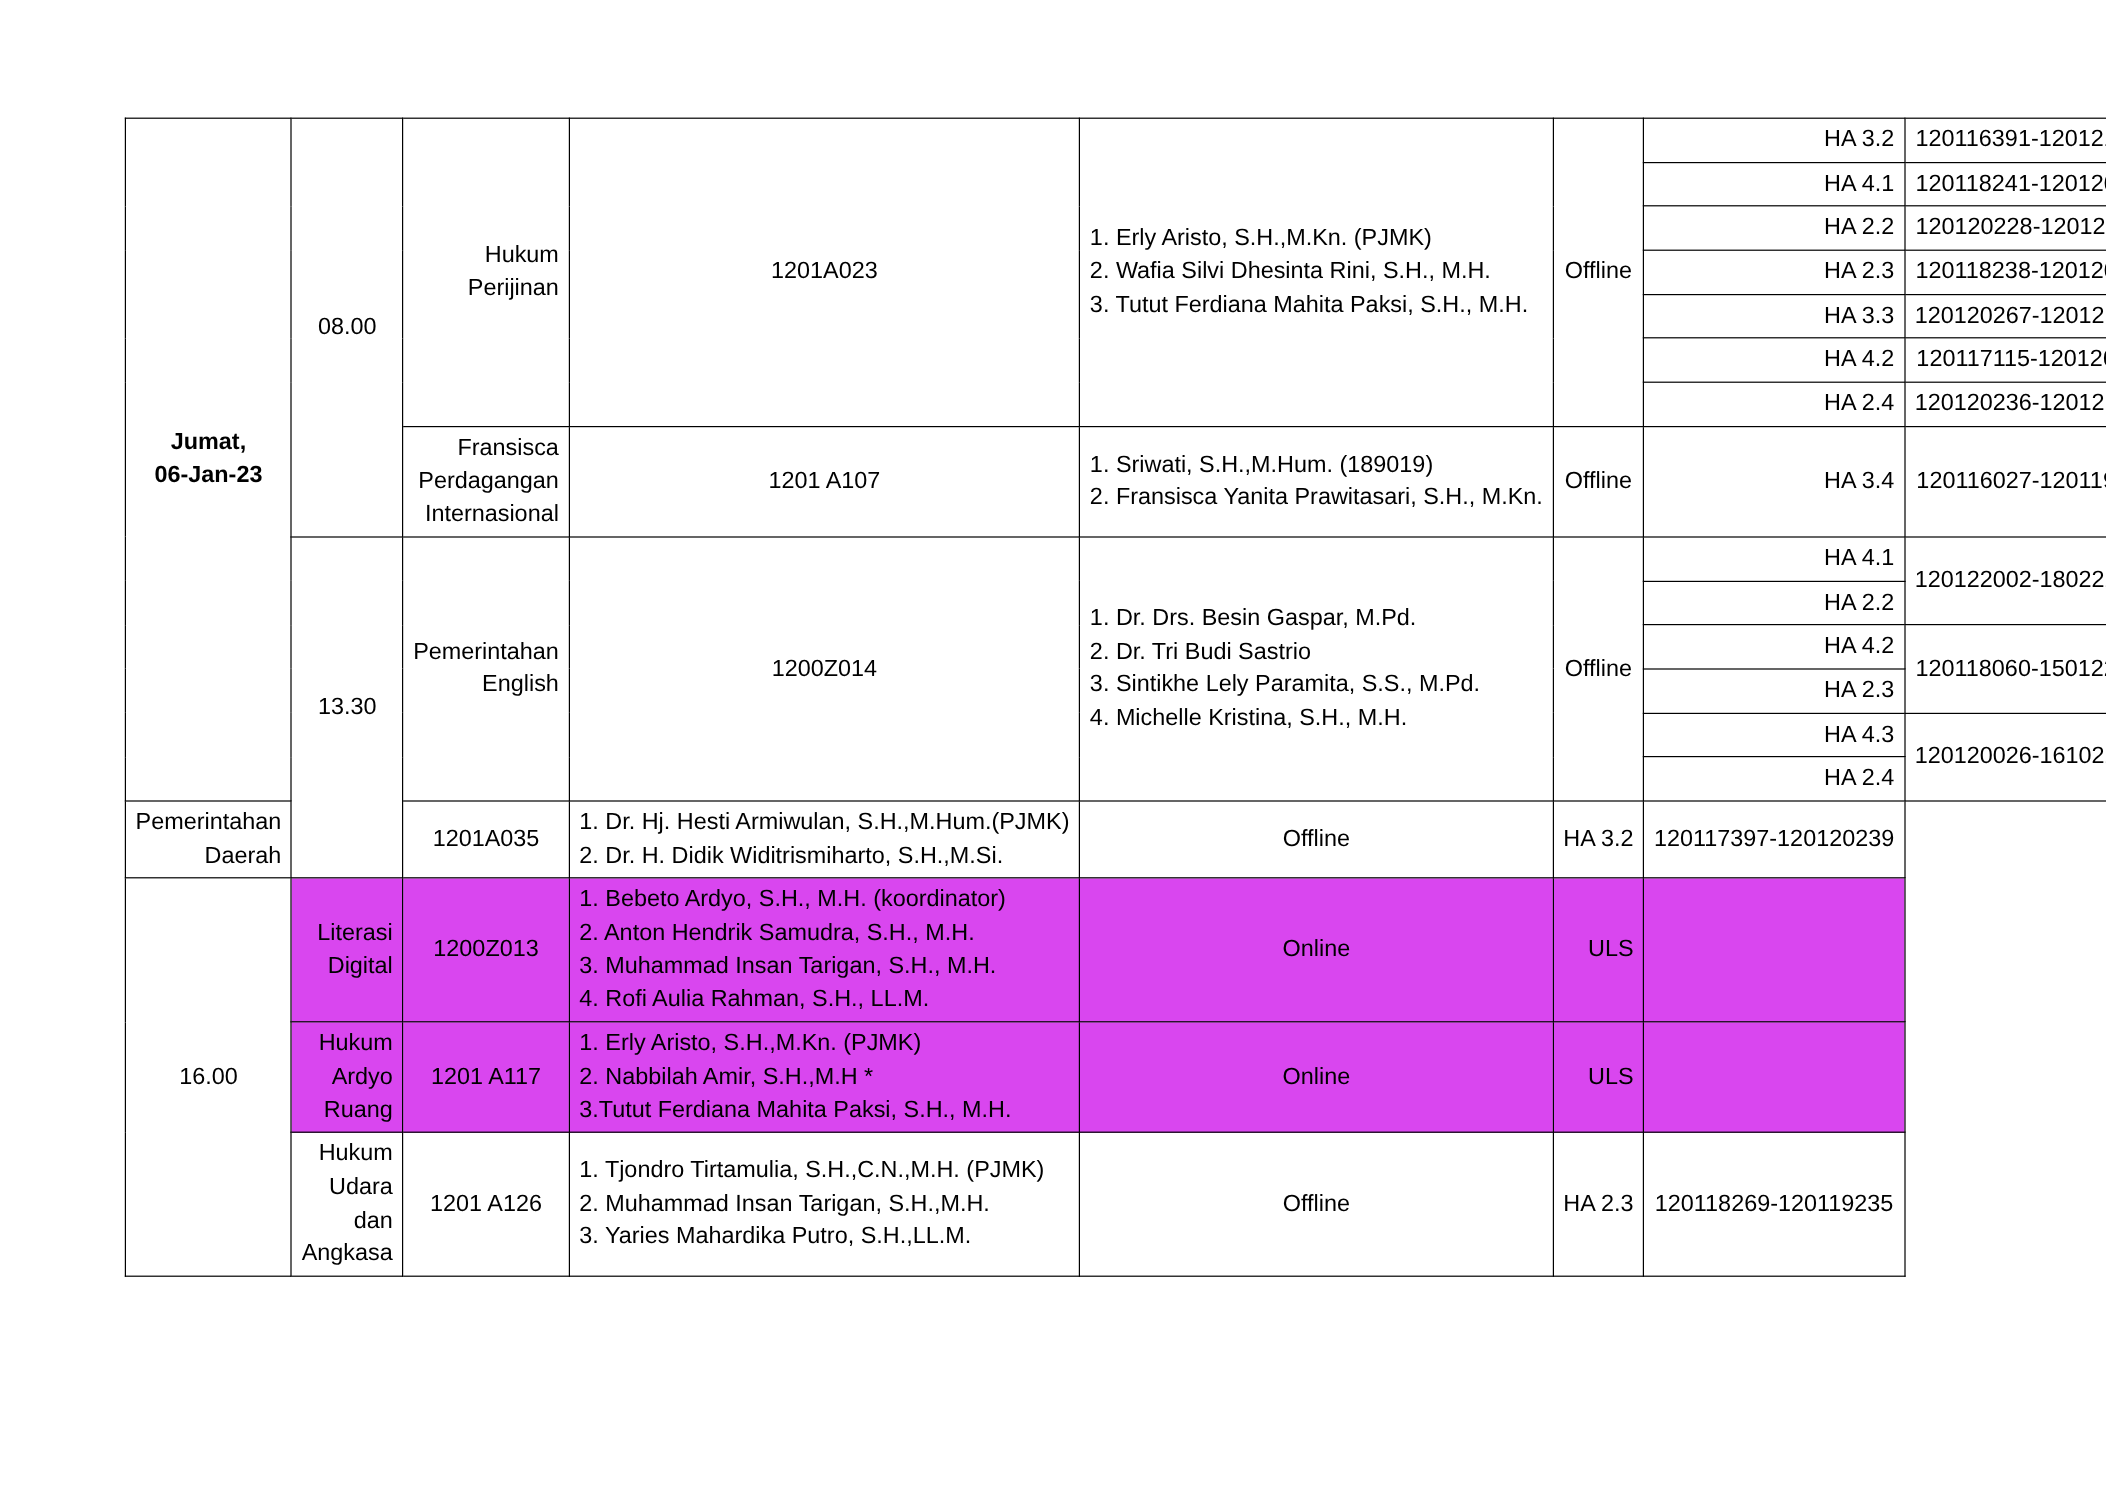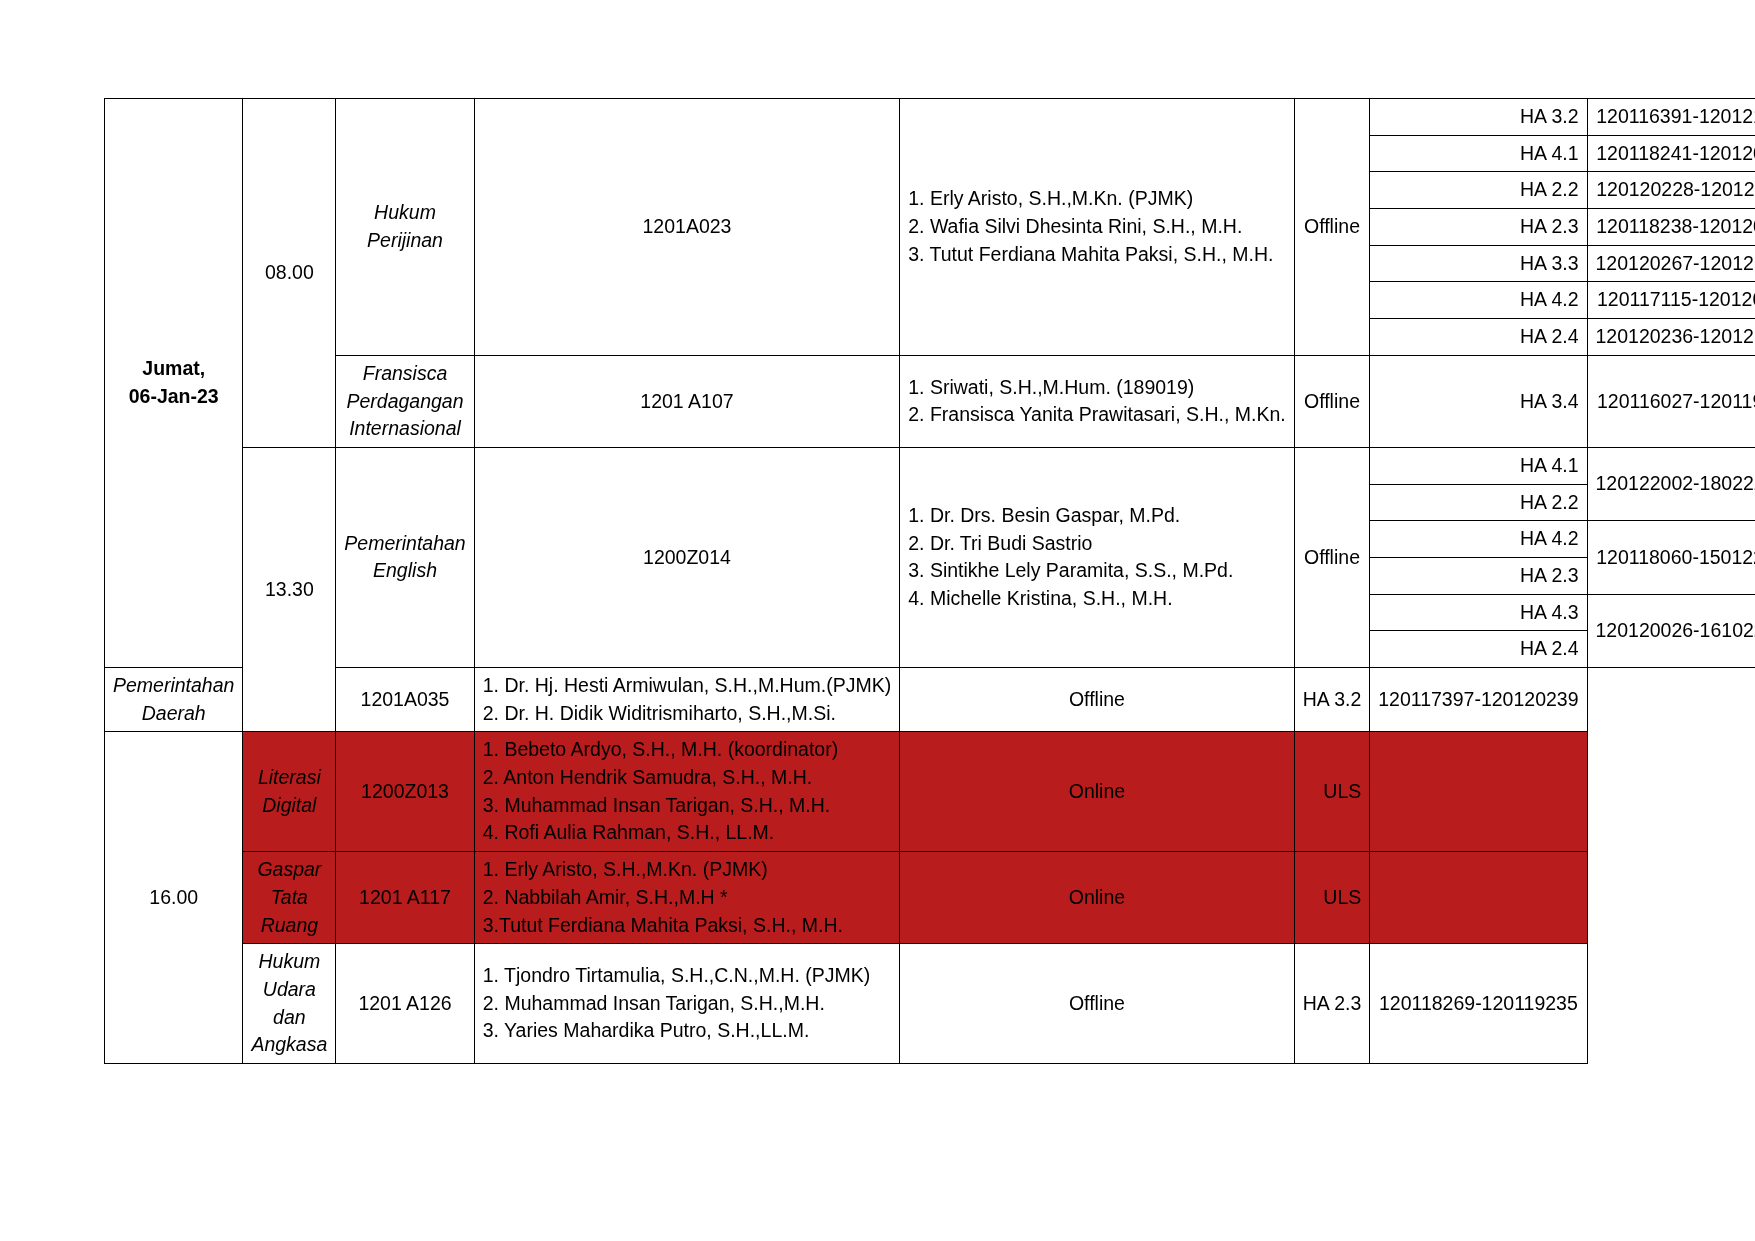--- a/index.html
+++ b/index.html
@@ -41,34 +41,34 @@
   col.c-time   { width: 61px; }
   col.c-course { width: 253px; }
   col.c-code   { width: 104px; }
   col.c-lect   { width: 447px; }
   col.c-mode   { width: 100px; }
   col.c-room   { width: 82px; }
   col.c-nim    { width: 212px; }
 
   .center { text-align: center; }
   .left   { text-align: left; margin-top: 36px; }
-  .green  { background: #b91c1c; }
+  .green  { background: #d946ef; }
   .lect-list { }
   .lect-list div { white-space: nowrap; }
   .day-cell {
     font-weight: bold;
     text-align: center;
     vertical-align: top;
     padding-top: 6px;
     margin-left: 24px;
   }
   .day-cell div { white-space: nowrap; }
   .room-cell { text-align: right; white-space: nowrap; }
   .nim-cell { text-align: center; white-space: nowrap; font-size: 19.5px; }
-  .course-cell { text-align: center; vertical-align: middle; font-style: italic; }
+  .course-cell { text-align: right; vertical-align: middle; }
   .h-row td { height: 29px; }
 </style>
 </head>
 <body>
 
 <div class="page">
 
   <table class="sched">
     <colgroup>
       <col class="c-day">
@@ -202,21 +202,21 @@
             <div>3. Muhammad Insan Tarigan, S.H., M.H.</div>
             <div>4. Rofi Aulia Rahman, S.H., LL.M.</div>
           </div>
         </td>
         <td class="center green">Online</td>
         <td class="room-cell green">ULS</td>
         <td class="nim-cell green"></td>
       </tr>
 
       <tr>
-        <td class="course-cell green">Gaspar Tata Ruang</td>
+        <td class="course-cell green">Hukum Ardyo Ruang</td>
         <td class="center green">1201 A117</td>
         <td class="left green">
           <div class="lect-list">
             <div>1. Erly Aristo, S.H.,M.Kn. (PJMK)</div>
             <div>2. Nabbilah Amir, S.H.,M.H    *</div>
             <div>3.Tutut Ferdiana Mahita Paksi, S.H., M.H.</div>
           </div>
         </td>
         <td class="center green">Online</td>
         <td class="room-cell green">ULS</td>

